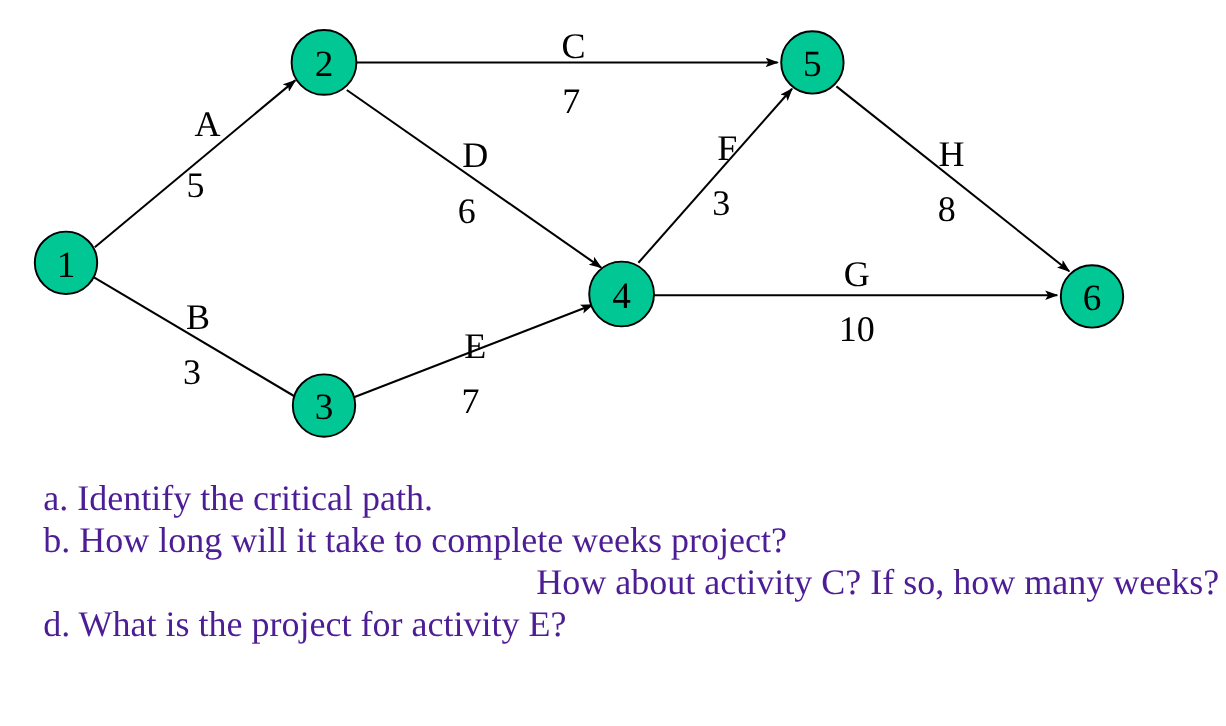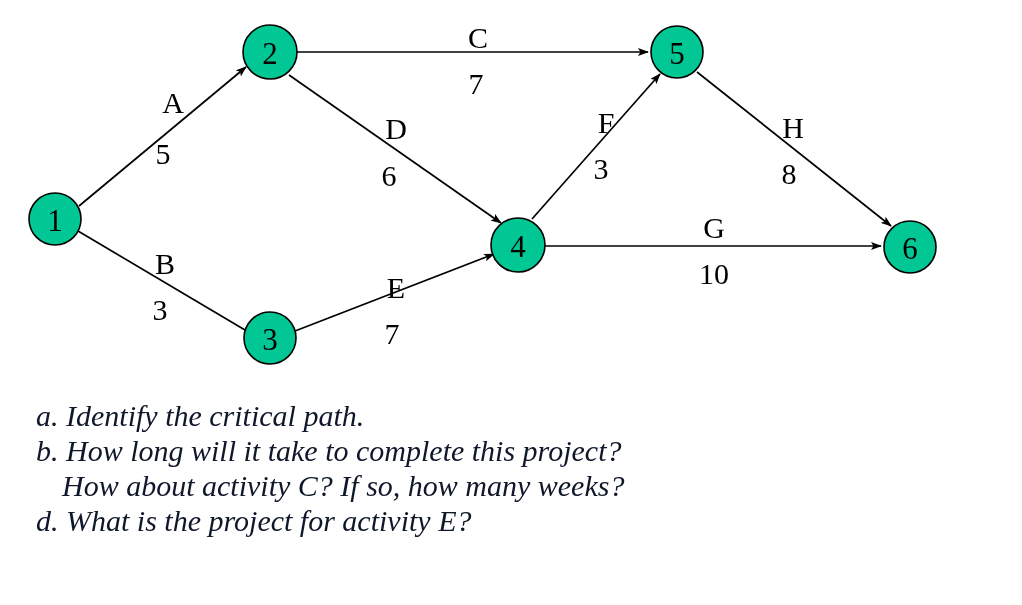--- a/index.html
+++ b/index.html
@@ -56,25 +56,25 @@
     position: absolute;
     left: 36px;
     top: 398px;
     width: 980px;
   }
   .q-line {
     font-family: "Liberation Serif", "DejaVu Serif", serif;
     font-size: 30px;
     line-height: 35px;
     white-space: pre;
-    color: #0f172a;
-    font-style: italic;
+    color: #4c1d95;
   }
   .q-line.indented {
     padding-left: 26px;
+    text-align: right;
   }
 </style>
 </head>
 <body>
 
 <div id="diagram-root">
 
   <svg class="network" viewBox="0 0 1022 395">
     <defs>
       <marker id="arrowhead" markerWidth="11" markerHeight="8" refX="10" refY="4" orient="auto" markerUnits="userSpaceOnUse">
@@ -146,18 +146,18 @@
         </g>
         <g>
           <circle class="node-circle" cx="910" cy="247" r="26" fill="#00C793" stroke="#000000"></circle>
           <text class="node-label" x="910" y="248">6</text>
         </g>
       </g>
   </svg>
 
   <div class="questions" id="questions-list">
       <div class="q-line">a. Identify the critical path.</div>
-      <div class="q-line">b. How long will it take to complete this project?</div>
+      <div class="q-line">b. How long will it take to complete weeks project?</div>
       <div class="q-line indented">How about activity C? If so, how many weeks?</div>
       <div class="q-line">d. What is the project for activity E?</div>
     </div>
 
 </div>
 
 </body></html>

